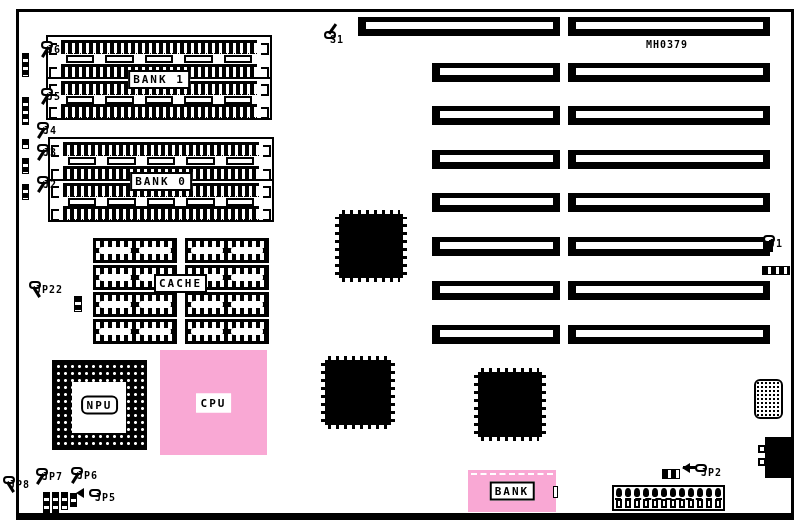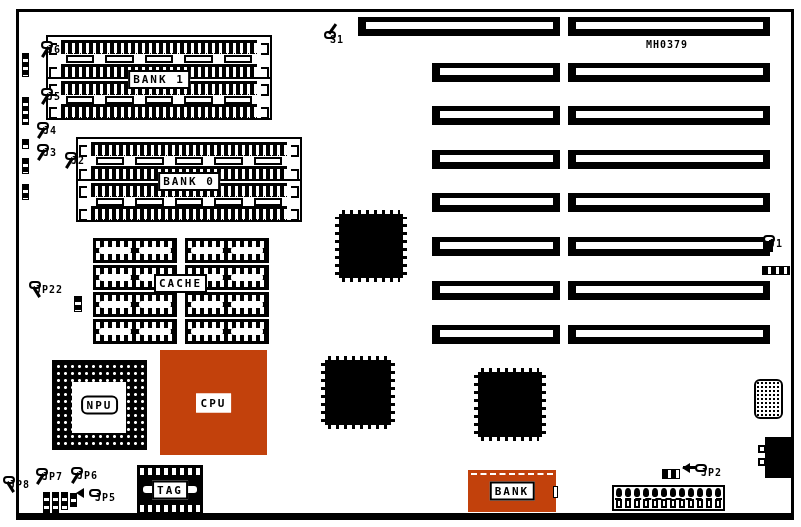--- a/index.html
+++ b/index.html
@@ -55,21 +55,21 @@
         line-height:1;padding:2px 4px;letter-spacing:2px;z-index:6;}
   
   .dipsock{background:#000;}
   .dipsock::before{content:"";position:absolute;left:3px;right:3px;top:3px;height:7px;
         background:repeating-linear-gradient(90deg,#fff 0 4px,transparent 4px 8px);}
   .dipsock::after{content:"";position:absolute;left:3px;right:3px;bottom:3px;height:7px;
         background:repeating-linear-gradient(90deg,#fff 0 4px,transparent 4px 8px);}
   .dipsock .bars{left:6px;right:6px;top:50%;height:7px;margin-top:-4px;display:flex;gap:8px;}
   .dipsock .bars i{position:relative;flex:1;background:#fff;border-radius:3px;}
   
-  .blackic{background:#c2410c;}
+  .blackic{background:#f9a8d4;}
   .dash-t{left:3px;right:3px;top:3px;height:0;border-top:2px dashed #fff;}
   .dash-b{left:3px;right:3px;bottom:3px;height:0;border-top:2px dashed #fff;}
   .notch{right:-2px;top:16px;width:5px;height:12px;background:#fff;border:1px solid #000;}
   
   .pwr{border:2px solid #000;background:#fff;}
   .pwr .rowa{left:1px;right:1px;top:1px;height:9px;display:flex;gap:3px;padding:0 1px;}
   .pwr .rowa i{position:relative;flex:1;background:#000;border-radius:50% 50% 30% 30%;}
   .pwr .divi{left:1px;right:1px;top:11px;border-top:2px dashed #000;}
   .pwr .rowb{left:1px;right:1px;bottom:1px;height:9px;display:flex;gap:3px;padding:0 1px;}
   .pwr .rowb i{position:relative;flex:1;border:2px solid #000;background:#fff;}
@@ -155,21 +155,21 @@
         <i class=""></i>
         <i class=""></i>
         <i class=""></i>
         <i class=""></i>
         <i class=""></i>
       </div>
     <div class="comb" style="top:67px;"></div>
     <div class="chiplabel" style="left:50%;top:33px;transform:translateX(-50%);">BANK 1</div>
   </div>
 
-  <div class="bank" style="left:76px;top:137px;padding-left:20px;">
+  <div class="bank" style="left:48px;top:137px;padding-left:20px;">
     <div class="comb" style="top:3px;"></div>
     <div class="slotrow" style="top:18px;">
         <i class=""></i>
         <i class=""></i>
         <i class=""></i>
         <i class=""></i>
         <i class=""></i>
       </div>
     <div class="comb" style="top:27px;"></div>
     <div class="midline" style="top:40px;"></div>
@@ -240,27 +240,20 @@
   <div class="pga" style="left:52px;top:360px;width:95px;height:90px;">
     <i class="dots"></i>
     <i class="hole"></i>
     <span class="rlabel" style="left:50%;top:50%;transform:translate(-50%,-50%);">NPU</span>
   </div>
 
   <div class="blackic" style="left:160px;top:350px;width:107px;height:105px;">
     <span class="chiplabel borderless" style="left:50%;top:50%;transform:translate(-50%,-50%);">CPU</span>
   </div>
 
-  <div class="dipsock" style="left:137px;top:465px;width:66px;height:50px;">
-    <span class="bars">
-        <i></i>
-        <i></i>
-      </span>
-    <span class="chiplabel" style="left:50%;top:50%;transform:translate(-50%,-50%);">TAG</span>
-  </div>
 
   <div class="qfp" style="left:339px;top:214px;width:64px;height:64px;">
     <i class="pt"></i>
       <i class="pb"></i>
     <i class="pl"></i>
       <i class="pr"></i>
   </div>
   <div class="qfp" style="left:325px;top:360px;width:66px;height:65px;">
     <i class="pt"></i>
       <i class="pb"></i>
@@ -347,21 +340,21 @@
       <span>J5</span>
     </div>
   <div class="callout" style="left:37px;top:122px;">
       <i class="tail t-dl"></i>
       <span>J4</span>
     </div>
   <div class="callout" style="left:37px;top:144px;">
       <i class="tail t-dl"></i>
       <span>J3</span>
     </div>
-  <div class="callout" style="left:37px;top:152px;margin-left:28px;">
+  <div class="callout" style="left:37px;top:176px;">
       <i class="tail t-dl"></i>
       <span>J2</span>
     </div>
   <div class="callout" style="left:29px;top:281px;">
       <i class="tail t-dr"></i>
       <span>JP22</span>
     </div>
   <div class="callout" style="left:763px;top:235px;">
       <i class="tail t-dn"></i>
       <span>J1</span>

